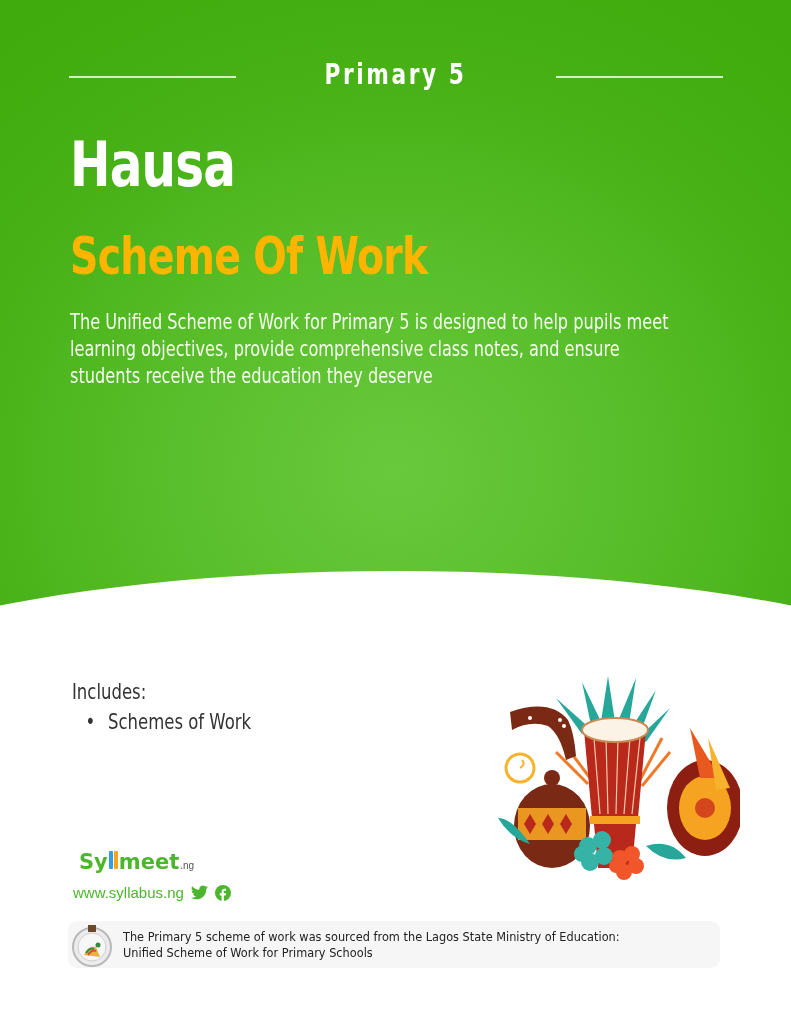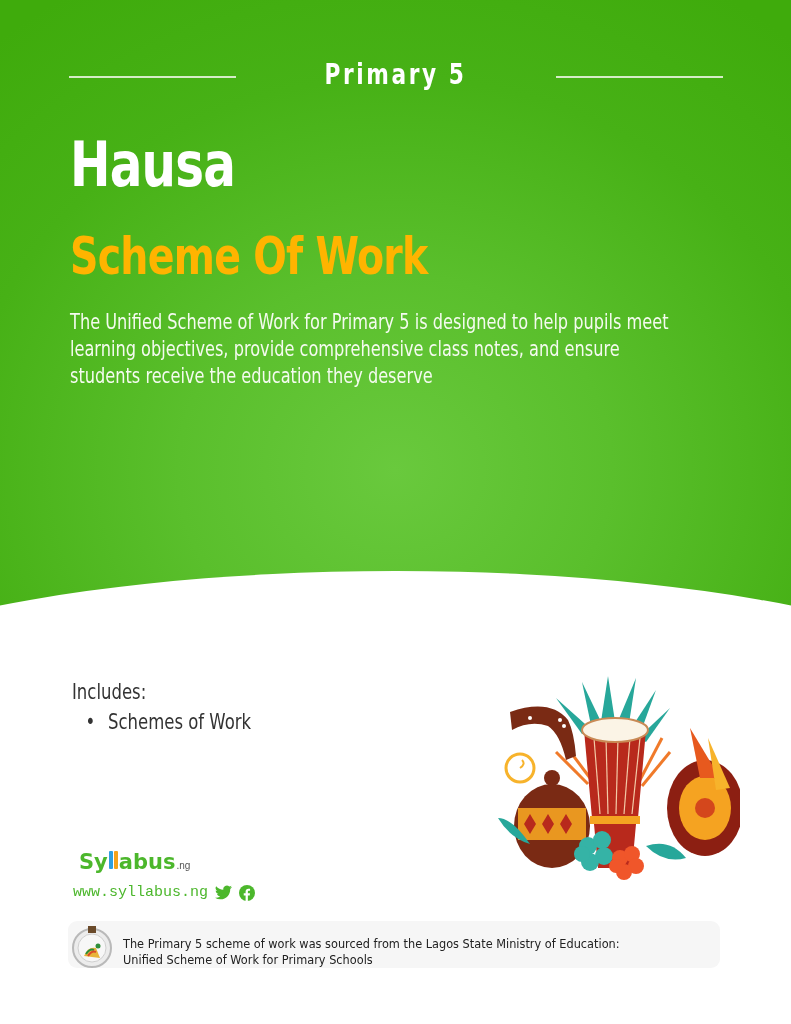--- a/index.html
+++ b/index.html
@@ -54,25 +54,25 @@
 
     .logo {
       position: absolute; left: 79px; top: 850px; font-family: "DejaVu Sans", sans-serif;
       font-weight: bold; font-size: 21px; color: #4cb72c; display: flex; align-items: baseline;
     }
     .logo .bars { display: inline-flex; gap: 1px; margin: 0 1px; align-items: flex-end; height: 18px; }
     .logo .bar { width: 4px; height: 18px; border-radius: 1px; }
     .logo .ng { font-family: Liberation Sans, sans-serif; font-weight: normal; font-size: 10px; color: #555; margin-left: 1px; }
 
     .site-row { position: absolute; left: 73px; top: 884px; display: flex; align-items: center; gap: 7px; }
-    .site-url { font-family: Liberation Mono, monospace; font-size: 15px; color: #4cb72c; }
+    .site-url { font-family: Liberation Sans, sans-serif; font-size: 15px; color: #4cb72c; }
 
     .source-box {
       position: absolute; left: 68px; top: 921px; width: 652px; height: 47px;
-      background: #f6f6f6; border-radius: 9px; display: flex; align-items: flex-end;
+      background: #f6f6f6; border-radius: 9px; display: flex; align-items: center;
     }
     .seal { width: 44px; height: 44px; margin-left: 2px; flex-shrink: 0; }
     .source-text {
       margin-left: 9px; font-family: "DejaVu Sans", sans-serif; font-size: 12.2px;
       line-height: 16px; color: #222; transform-origin: left center; transform: scaleX(0.93); white-space: nowrap;
     }
   </style>
 </head>
 <body>
 
@@ -169,21 +169,21 @@
       <circle cx="126" cy="198" r="7"></circle>
     </g>
 </svg>
 
 <div class="logo">
   <span>Sy</span>
   <span class="bars">
     <span class="bar" style="background:#2f9fe0"></span>
       <span class="bar" style="background:#f6a21a"></span>
   </span>
-  <span>abus</span>
+  <span>meet</span>
   <span class="ng">.ng</span>
 </div>
 
 <div class="site-row">
   <span class="site-url">www.syllabus.ng</span>
   <svg width="17" height="15" viewBox="0 0 24 20">
     <path fill="#4cb72c" d="M24 2.4a9.8 9.8 0 0 1-2.8.8A4.9 4.9 0 0 0 23.3.5a9.9 9.9 0 0 1-3.1 1.2A4.9 4.9 0 0 0 11.8 6.1 14 14 0 0 1 1.7 1a4.9 4.9 0 0 0 1.5 6.6A4.9 4.9 0 0 1 1 7v.1a4.9 4.9 0 0 0 3.9 4.8 4.9 4.9 0 0 1-2.2.1 4.9 4.9 0 0 0 4.6 3.4A9.9 9.9 0 0 1 0 17.5 14 14 0 0 0 7.5 19.7c9.1 0 14-7.5 14-14v-.6A10 10 0 0 0 24 2.4z"></path>
   </svg>
   <svg width="16" height="16" viewBox="0 0 24 24">
     <circle cx="12" cy="12" r="12" fill="#4cb72c"></circle>

